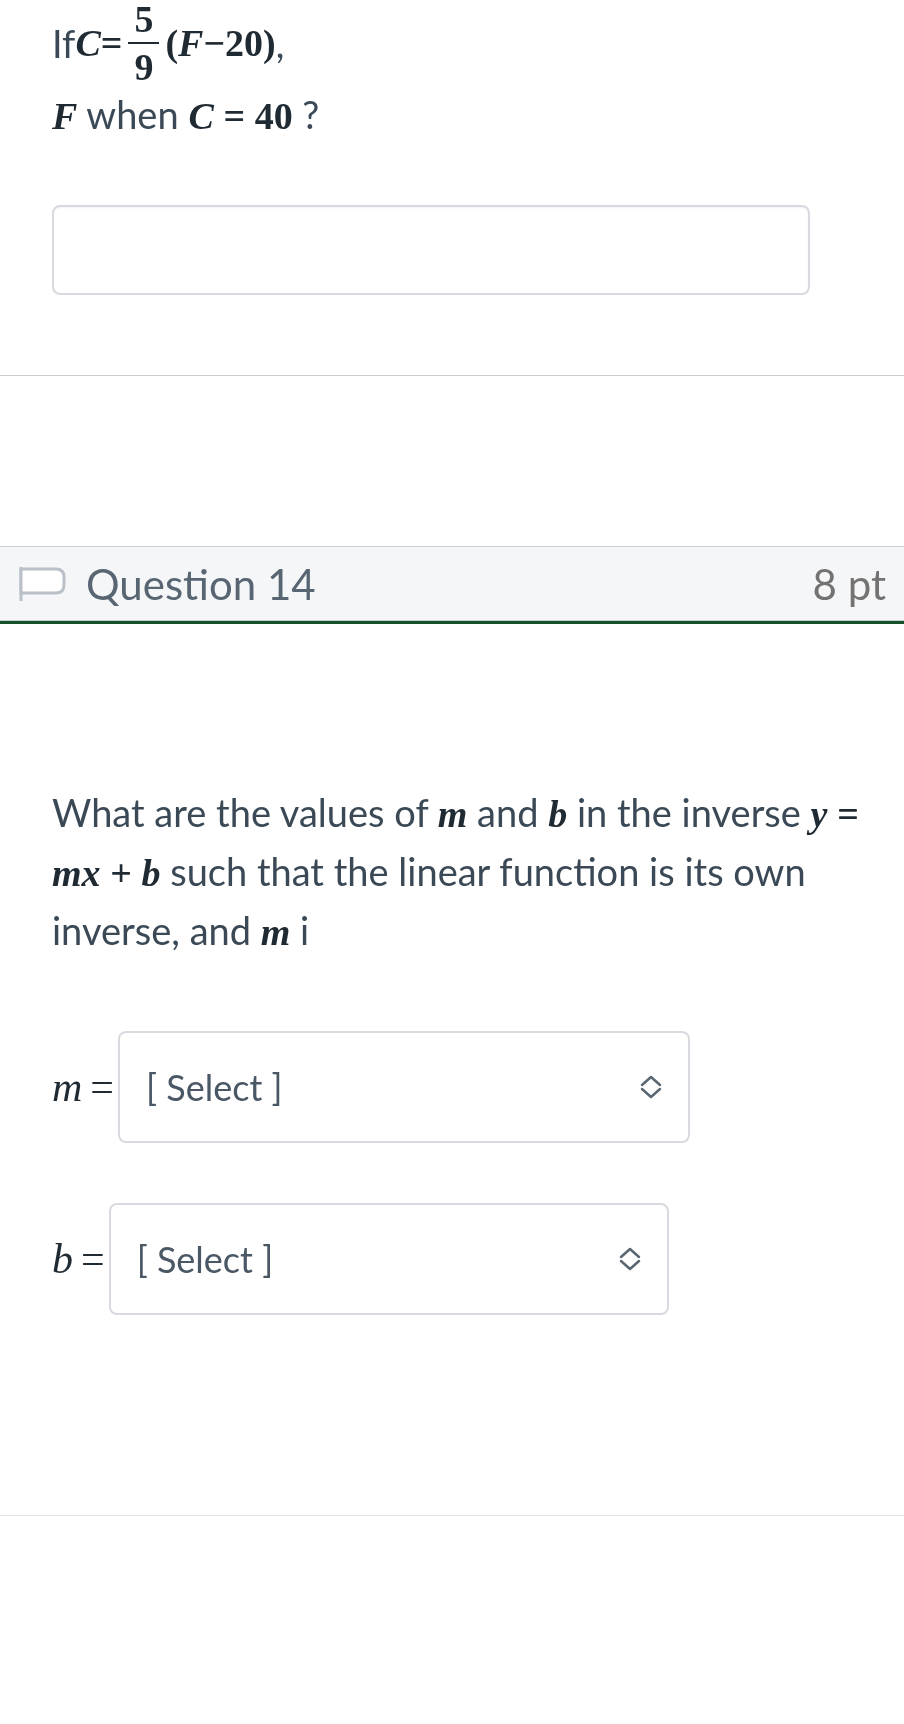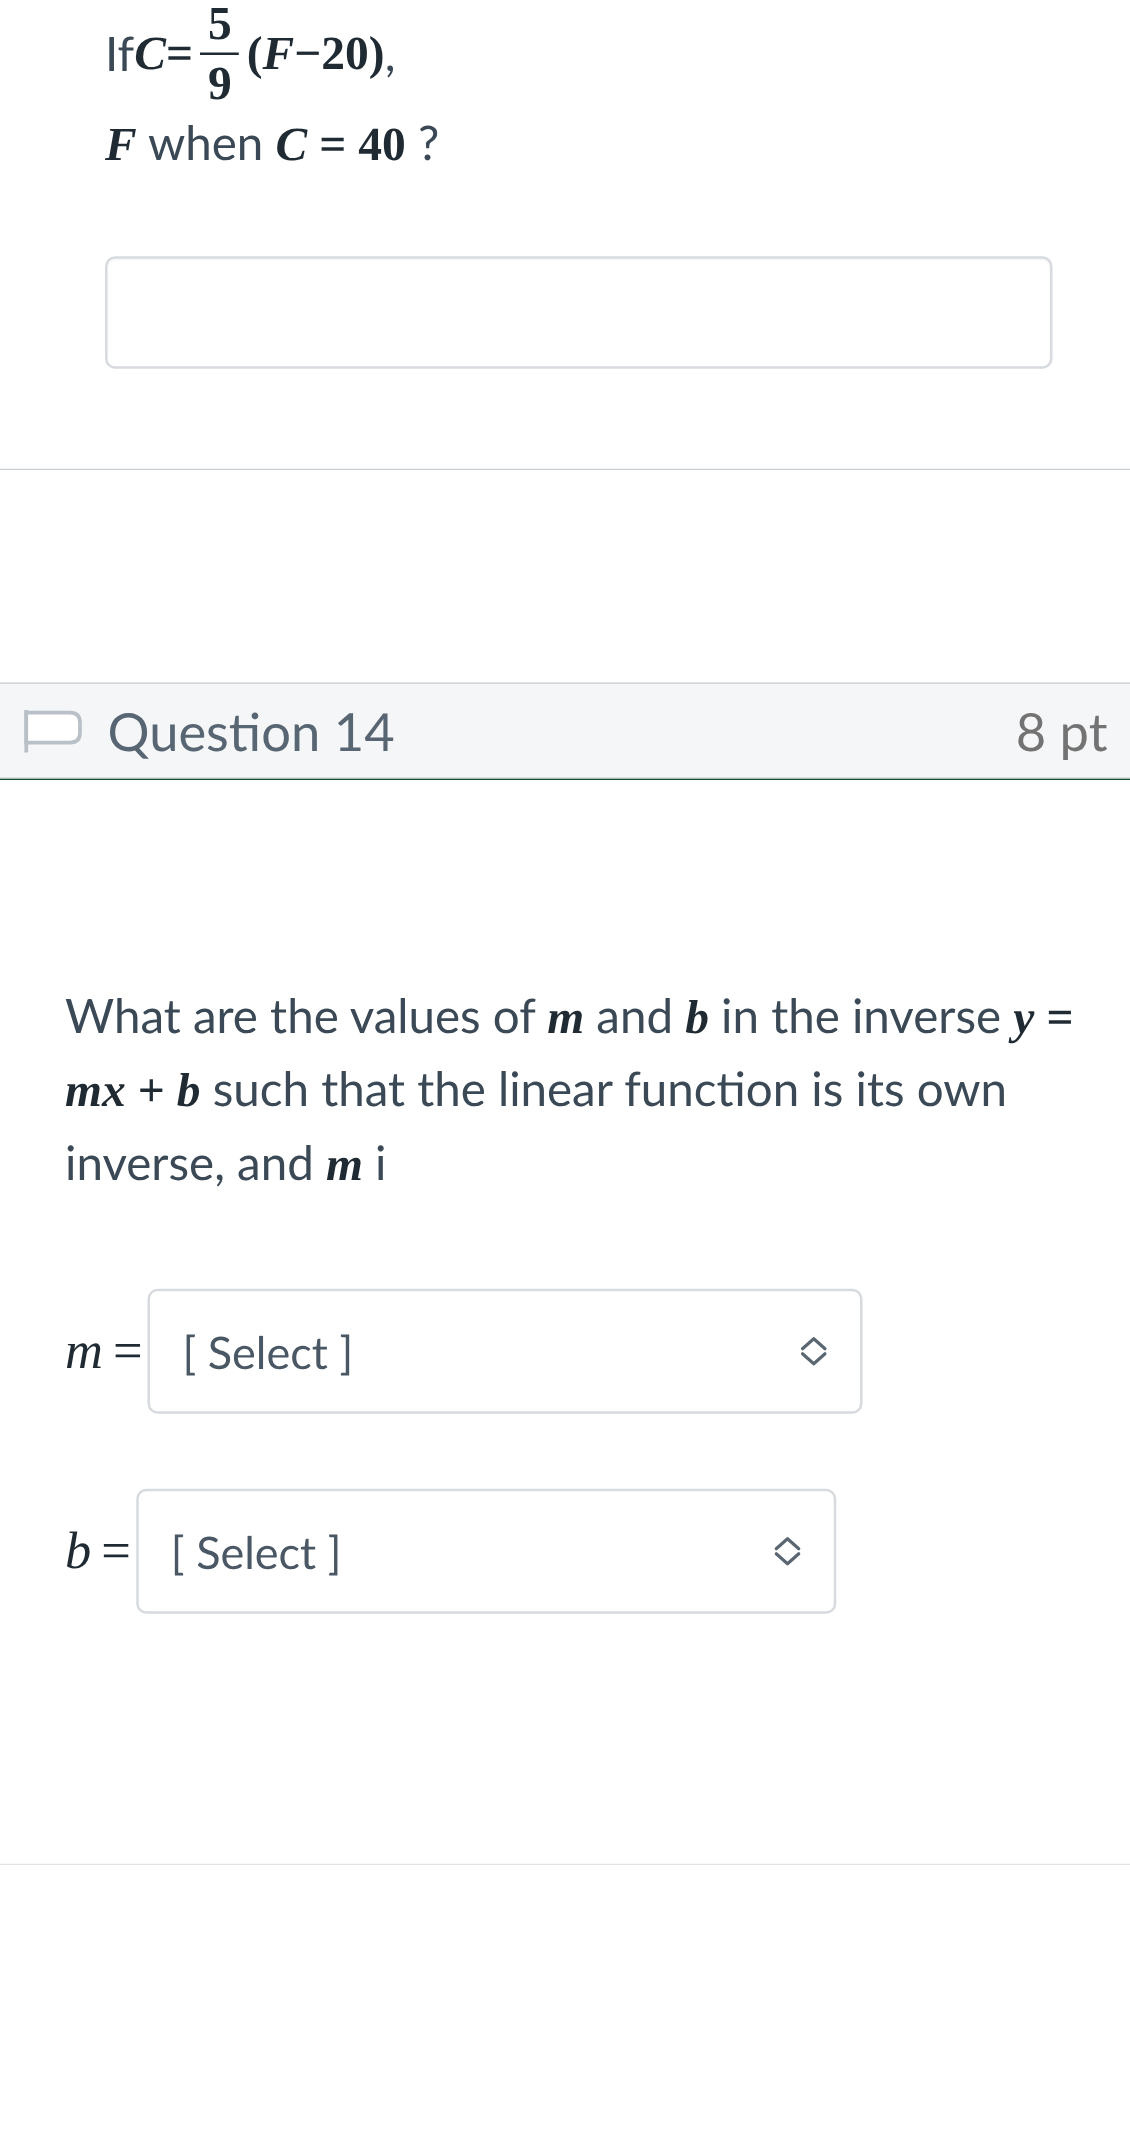--- a/index.html
+++ b/index.html
@@ -7,21 +7,20 @@
     margin: 0;
     padding: 0;
     font-family: "Lato", "Helvetica Neue", Arial, sans-serif;
     color: #2d3b45;
     font-size: 38px;
     background: #fff;
     width: 904px;
   }
   .question-body {
     padding: 0 0 0 52px;
-    margin-left: 32px;
   }
   .q-text {
     line-height: 1.5;
     color: #3a4955;
   }
   .math-var {
     font-family: "Times New Roman", Georgia, serif;
     font-style: italic;
     font-weight: 500;
   }
@@ -65,21 +64,21 @@
     box-shadow: inset 0 1px 2px rgba(0,0,0,0.05);
   }
   .divider {
     border: none;
     border-top: 1px solid #c8cdd2;
     margin: 80px 0 0 0;
   }
   .question-header {
     margin-top: 170px;
     border-top: 1px solid #c8cdd2;
-    border-bottom: 1px solid #14532d;
+    border-bottom: 3px solid #14532d;
     background: #f5f6f7;
     display: flex;
     align-items: center;
     justify-content: space-between;
     padding: 14px 18px 14px 18px;
     box-shadow: inset 0 -1px 0 #c8cdd2;
     height: 78px;
   }
   .question-header .left {
     display: flex;
@@ -118,21 +117,21 @@
   .select-row .eq {
     font-family: "Times New Roman", Georgia, serif;
     font-size: 42px;
     color: #1f2a33;
     margin-right: 4px;
   }
   .select-box {
     border: 2px solid #d7dade;
     border-radius: 8px;
     background: #fff;
-    height: 100px;
+    height: 112px;
     display: flex;
     align-items: center;
     justify-content: space-between;
     padding: 0 26px 0 26px;
     font-size: 36px;
     color: #4a5764;
     cursor: pointer;
   }
   .select-m { width: 572px; }
   .select-b { width: 560px; }

